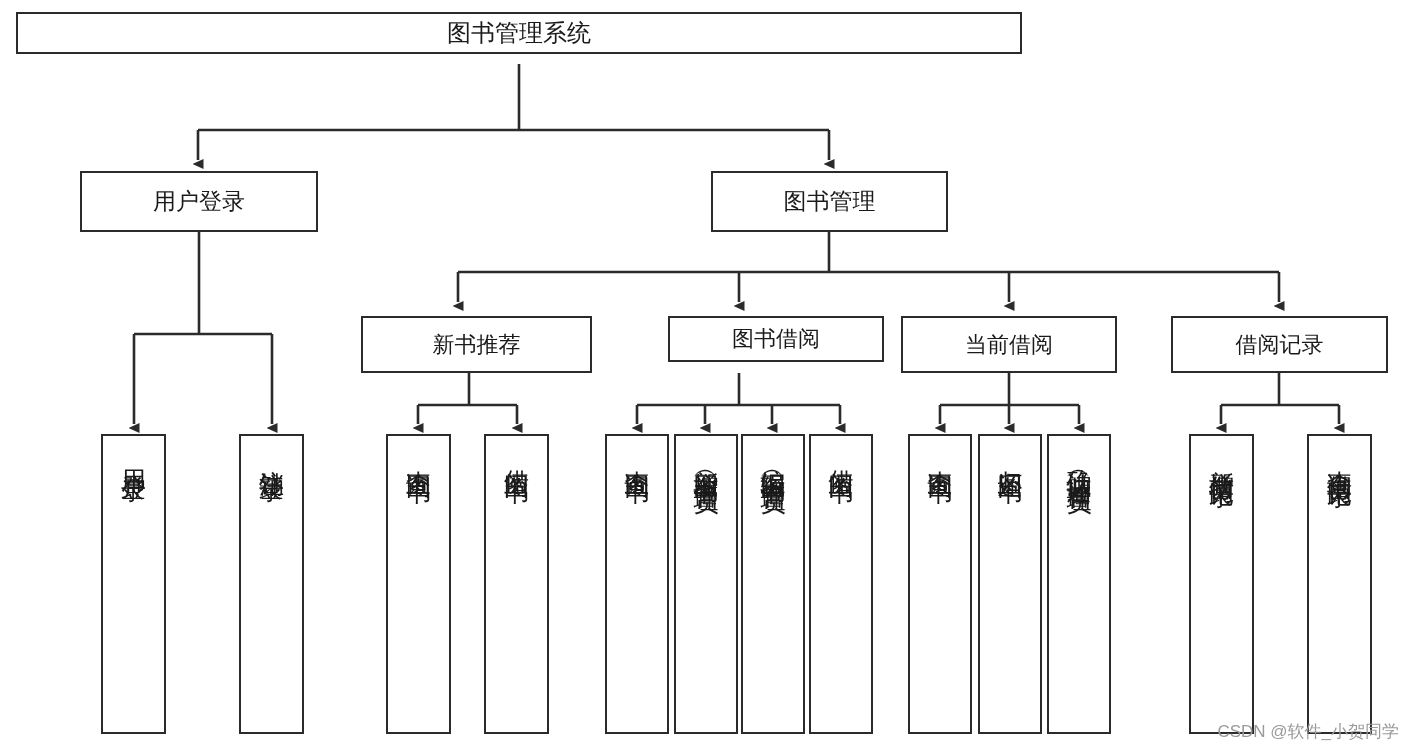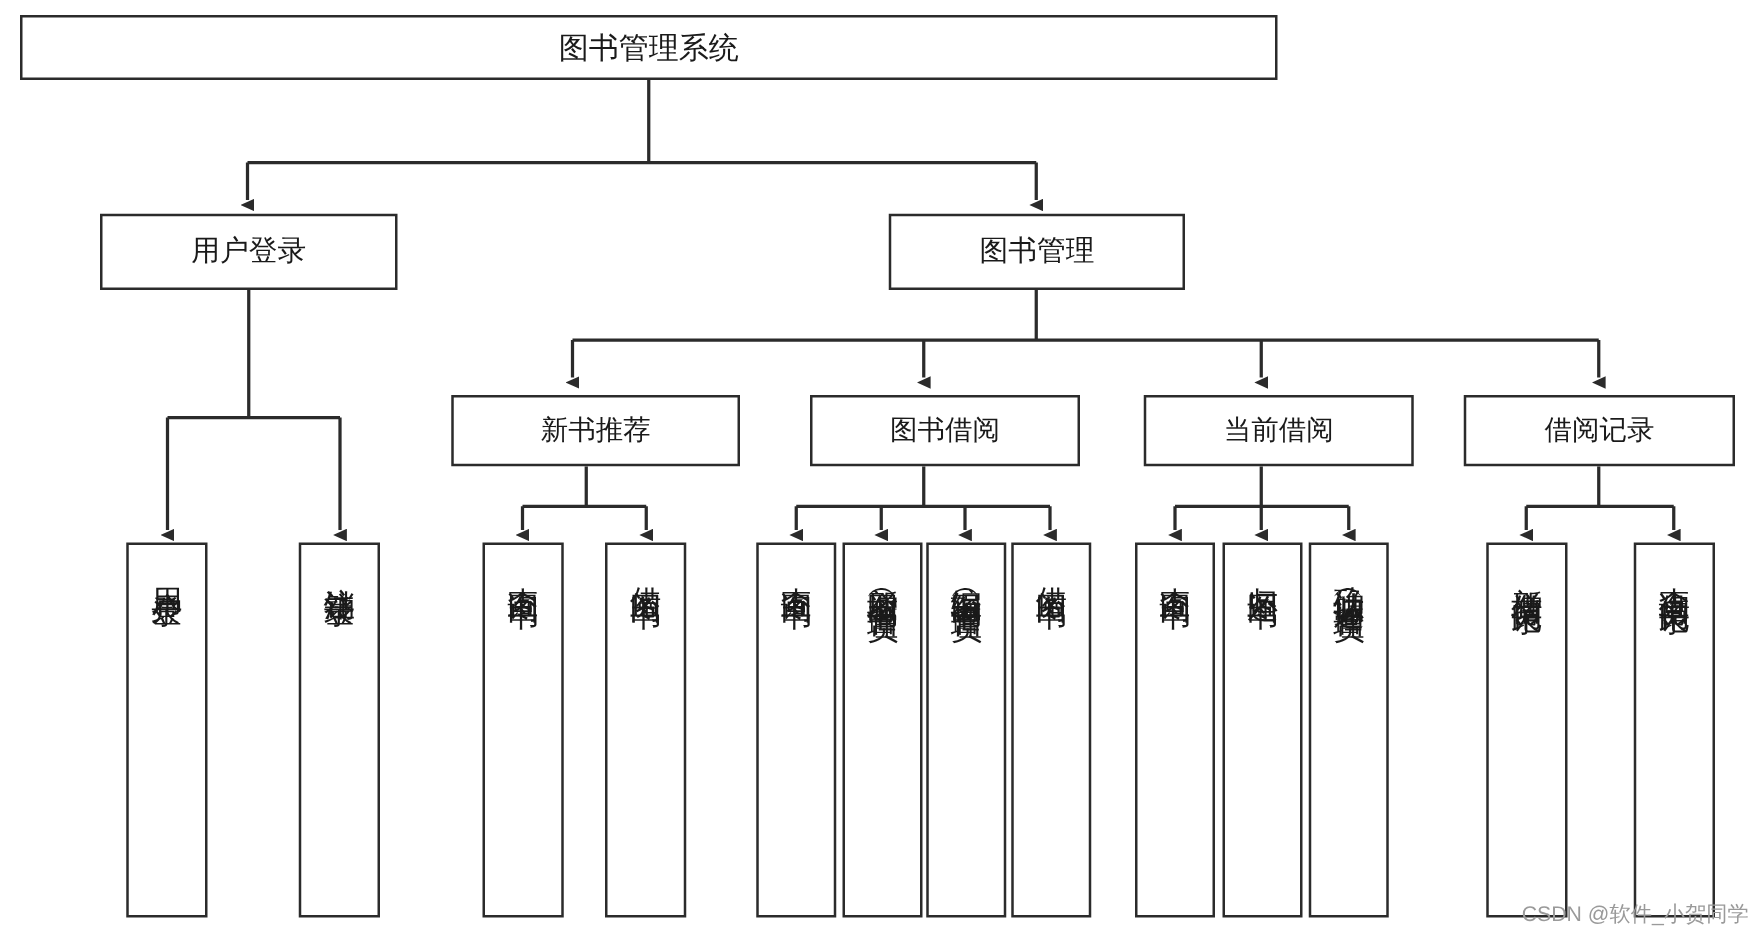--- a/index.html
+++ b/index.html
@@ -114,41 +114,41 @@
       <path d="M1009,405 L1009,424" marker-end="url(#arrow)"></path>
       <path d="M1079,405 L1079,424" marker-end="url(#arrow)"></path>
 
       <path d="M1279,373 L1279,405"></path>
       <path d="M1221,405 L1339,405"></path>
       <path d="M1221,405 L1221,424" marker-end="url(#arrow)"></path>
       <path d="M1339,405 L1339,424" marker-end="url(#arrow)"></path>
     </g>
   </svg>
 
-  <div class="node root" style="left:16px; top:12px; width:1006px; height:52px;">
+  <div class="node root" style="left:16px; top:12px; width:1006px; height:42px;">
     <span class="node-label">图书管理系统</span>
   </div>
 
   <div class="node l1" style="left:80px; top:171px; width:238px; height:61px;">
     <span class="node-label">用户登录</span>
   </div>
 
   <div class="node l1" style="left:711px; top:171px; width:237px; height:61px;justify-content:center;">
     <span class="node-label">图书管理</span>
   </div>
 
   <div class="node l2" style="left:361px; top:316px; width:231px; height:57px;">
     <span class="node-label">新书推荐</span>
   </div>
 
-  <div class="node l2" style="left:648px; top:316px; width:216px; height:57px;">
+  <div class="node l2" style="left:668px; top:316px; width:216px; height:46px;">
     <span class="node-label">图书借阅</span>
   </div>
 
-  <div class="node l2" style="left:901px; top:316px; width:216px; height:57px;margin-left:14px;">
+  <div class="node l2" style="left:901px; top:316px; width:216px; height:57px;">
     <span class="node-label">当前借阅</span>
   </div>
 
   <div class="node l2" style="left:1171px; top:316px; width:217px; height:57px;">
     <span class="node-label">借阅记录</span>
   </div>
 
   <div class="node leaf" style="left:101px; top:434px; width:65px; height:300px;">
     <span class="node-label">用户登录</span>
   </div>

